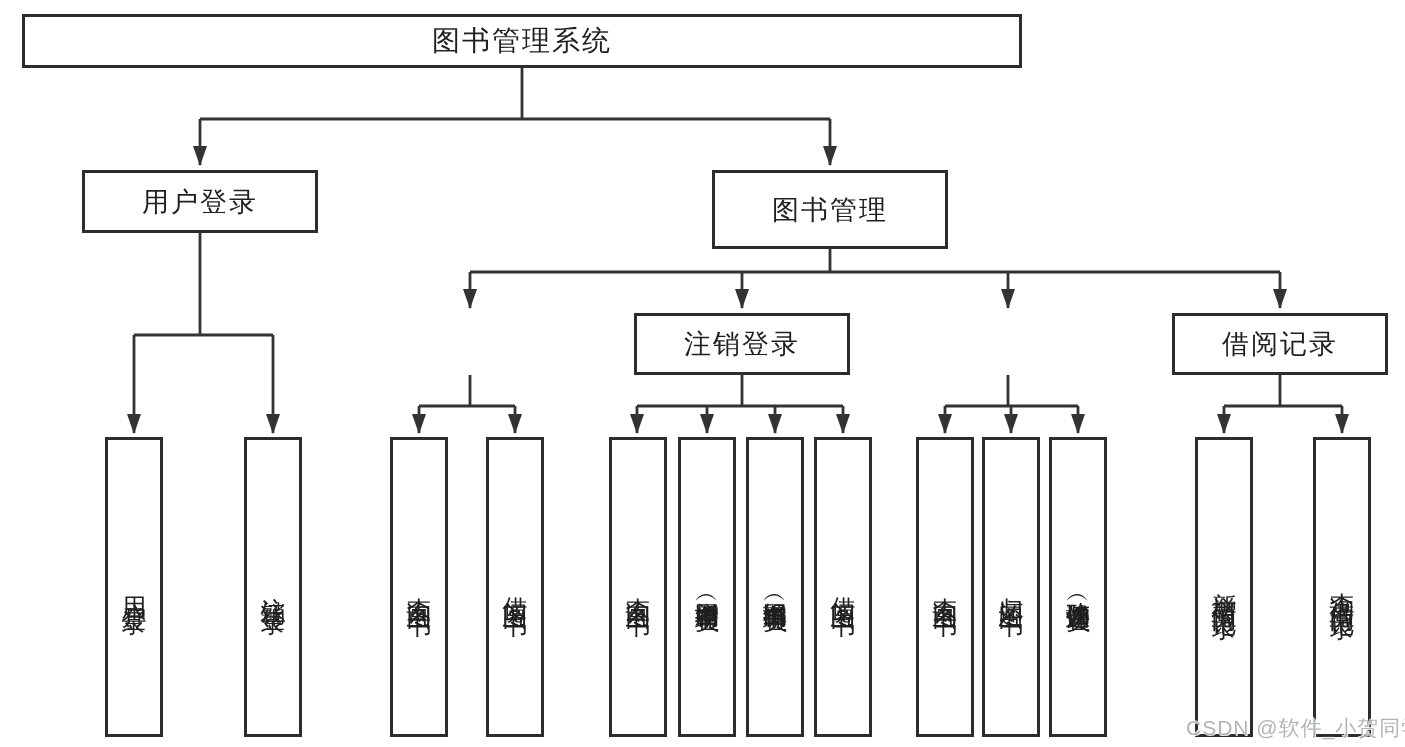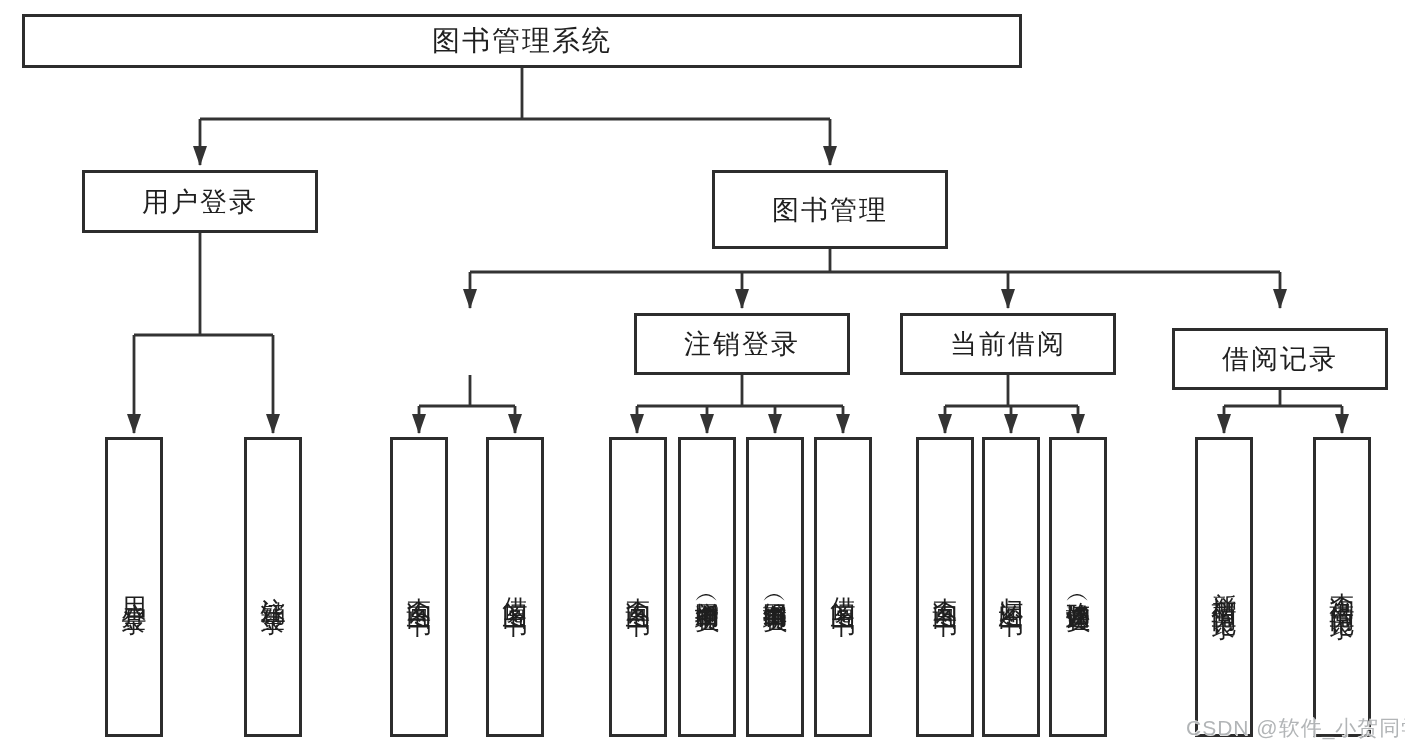--- a/index.html
+++ b/index.html
@@ -82,22 +82,21 @@
       <path d="M1342 406 V433" marker-end="url(#arrow)"></path>
     </g>
   </svg>
 
   <div class="node root" style="left:22px;top:14px;width:1000px;height:54px;">图书管理系统</div>
 
   <div class="node" style="left:82px;top:170px;width:236px;height:63px;">用户登录</div>
   <div class="node" style="left:712px;top:170px;width:236px;height:79px;">图书管理</div>
 
   <div class="node" style="left:634px;top:313px;width:216px;height:62px;">注销登录</div>
-  <div class="node" style="left:900px;top:313px;width:216px;height:62px;">当前借阅</div>
-  <div class="node" style="left:1172px;top:328px;width:216px;height:62px;">借阅记录</div>
+  <div class="node" style="left:1172px;top:313px;width:216px;height:62px;">借阅记录</div>
 
   <div class="leaf" style="left:105px;">
     <span>用户登录</span>
   </div>
   <div class="leaf" style="left:244px;">
     <span>注销登录</span>
   </div>
 
   <div class="leaf" style="left:390px;">
     <span>查询图书</span>

